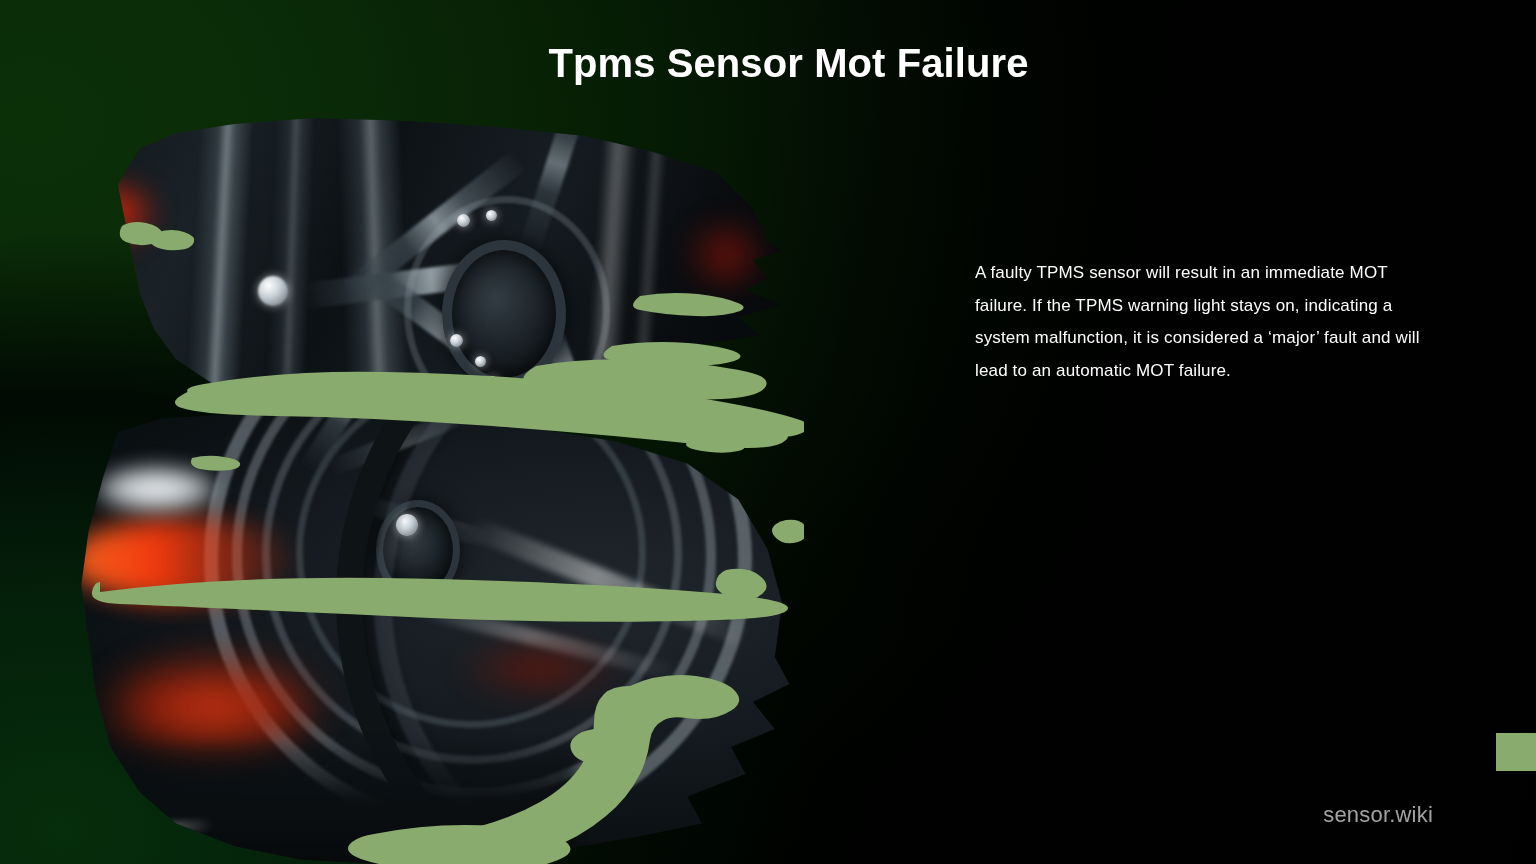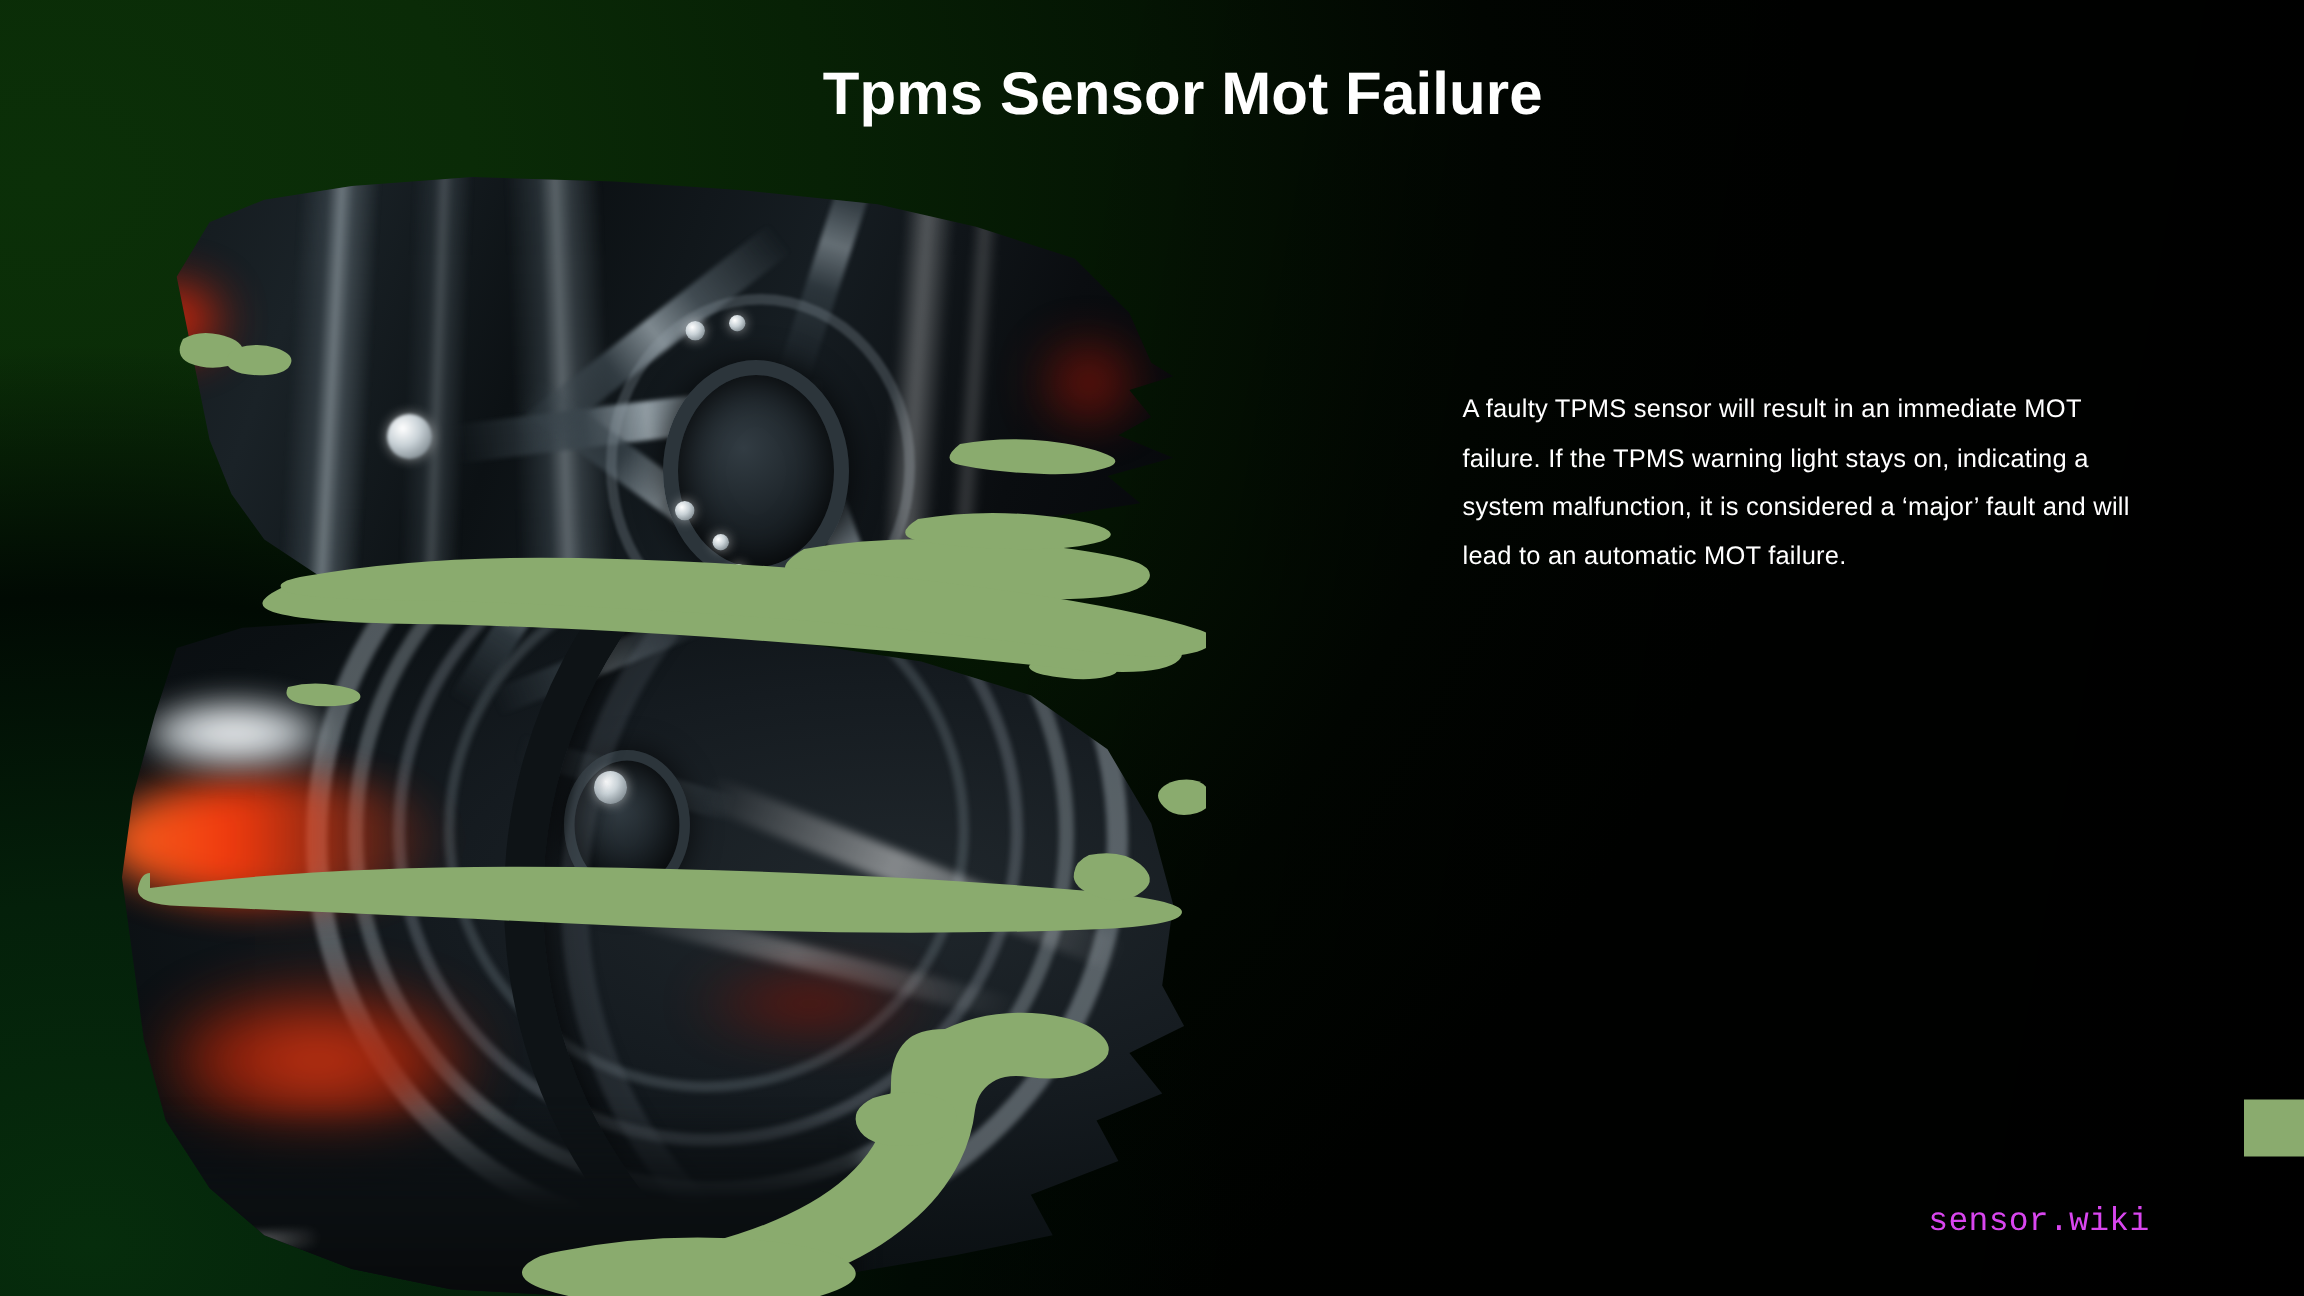--- a/index.html
+++ b/index.html
@@ -323,17 +323,17 @@
       <path fill="#8aab6e" d="M508 614 q24 -8 44 0 q16 6 10 18 q-8 14 -34 14 q-24 0 -30 -12 q-6 -12 10 -20 Z"></path>
 
       <path fill="#8aab6e" d="M300 716 q60 -12 122 -8 q54 4 70 16 q12 10 -8 18 q-34 14 -96 12 q-68 -2 -98 -12 q-24 -8 -12 -18 q8 -6 22 -8 Z"></path>
 
       <path fill="#8aab6e" d="M84 114 q14 -4 26 0 q12 4 10 10 q-2 7 -16 8 q-16 1 -24 -4 q-8 -6 4 -14 Z"></path>
     </svg>
   </div>
 
   <p id="body-text" style="color: rgb(255, 255, 255);">A faulty TPMS sensor will result in an immediate MOT failure. If the TPMS warning light stays on, indicating a system malfunction, it is considered a ‘major’ fault and will lead to an automatic MOT failure.</p>
 
-  <div id="watermark" style="color: #d946ef; font-family: Liberation Mono, monospace;">sensor.wiki</div>
+  <div id="watermark" style="color: #a3a3a3;">sensor.wiki</div>
 
   <div id="edge-square" style="background: rgb(138, 171, 110);"></div>
 
 </div>
 
 </body></html>

